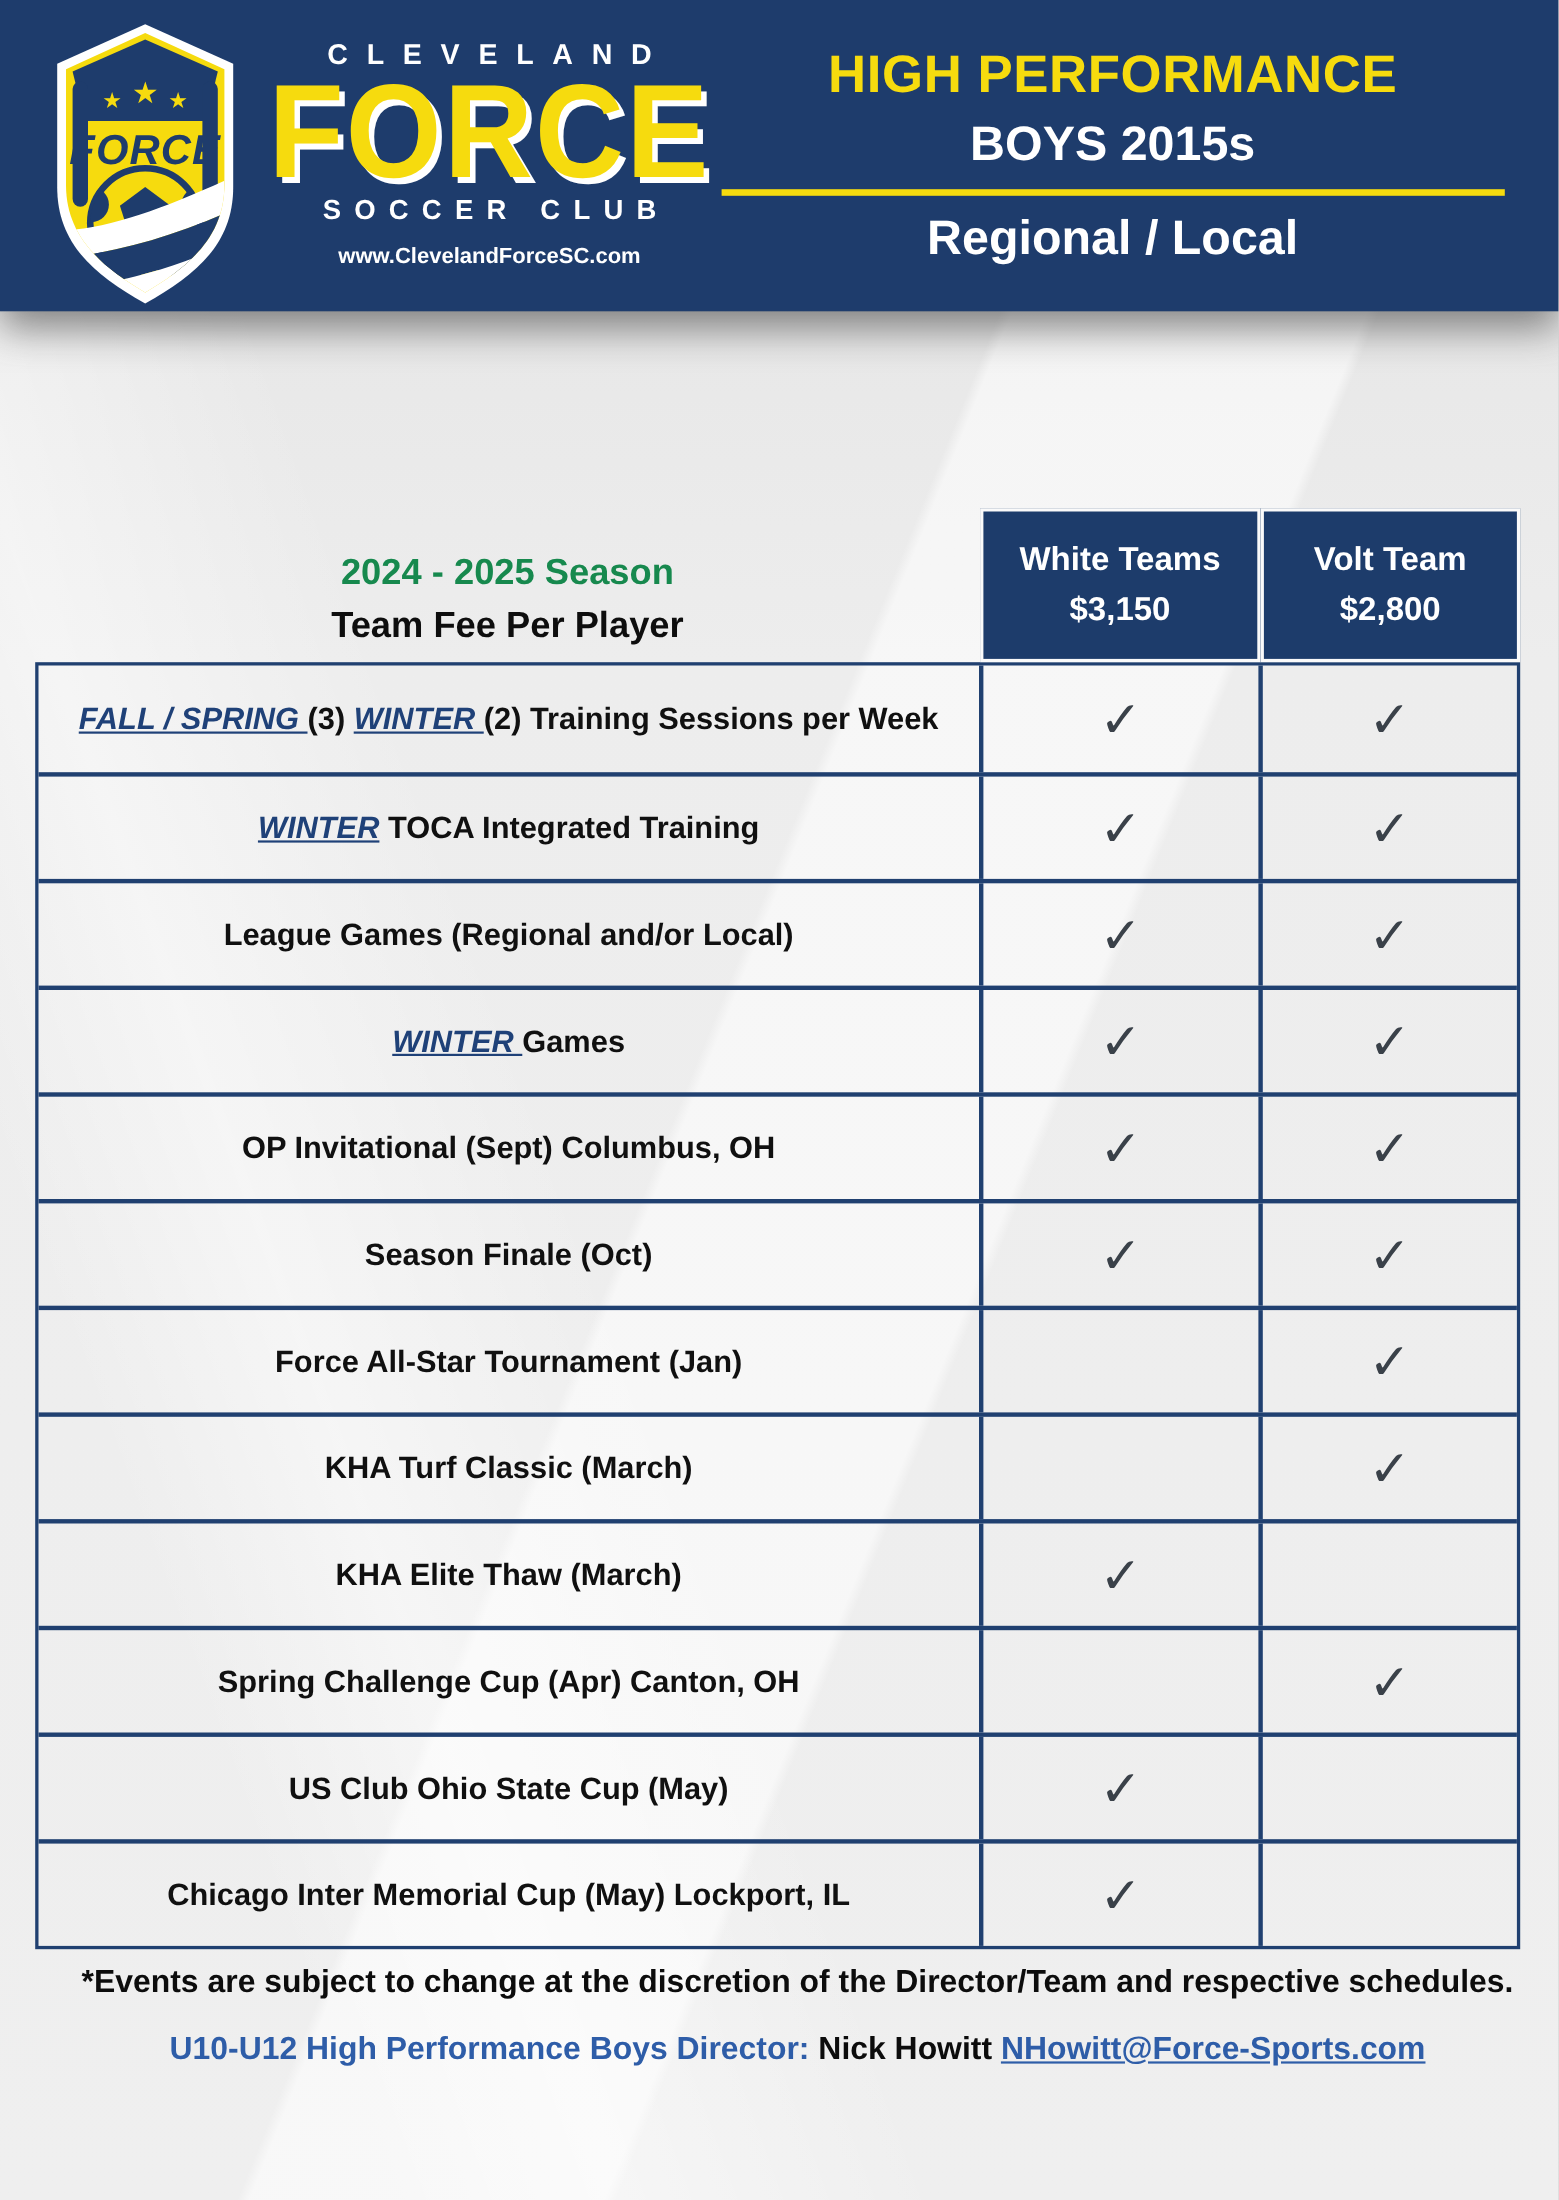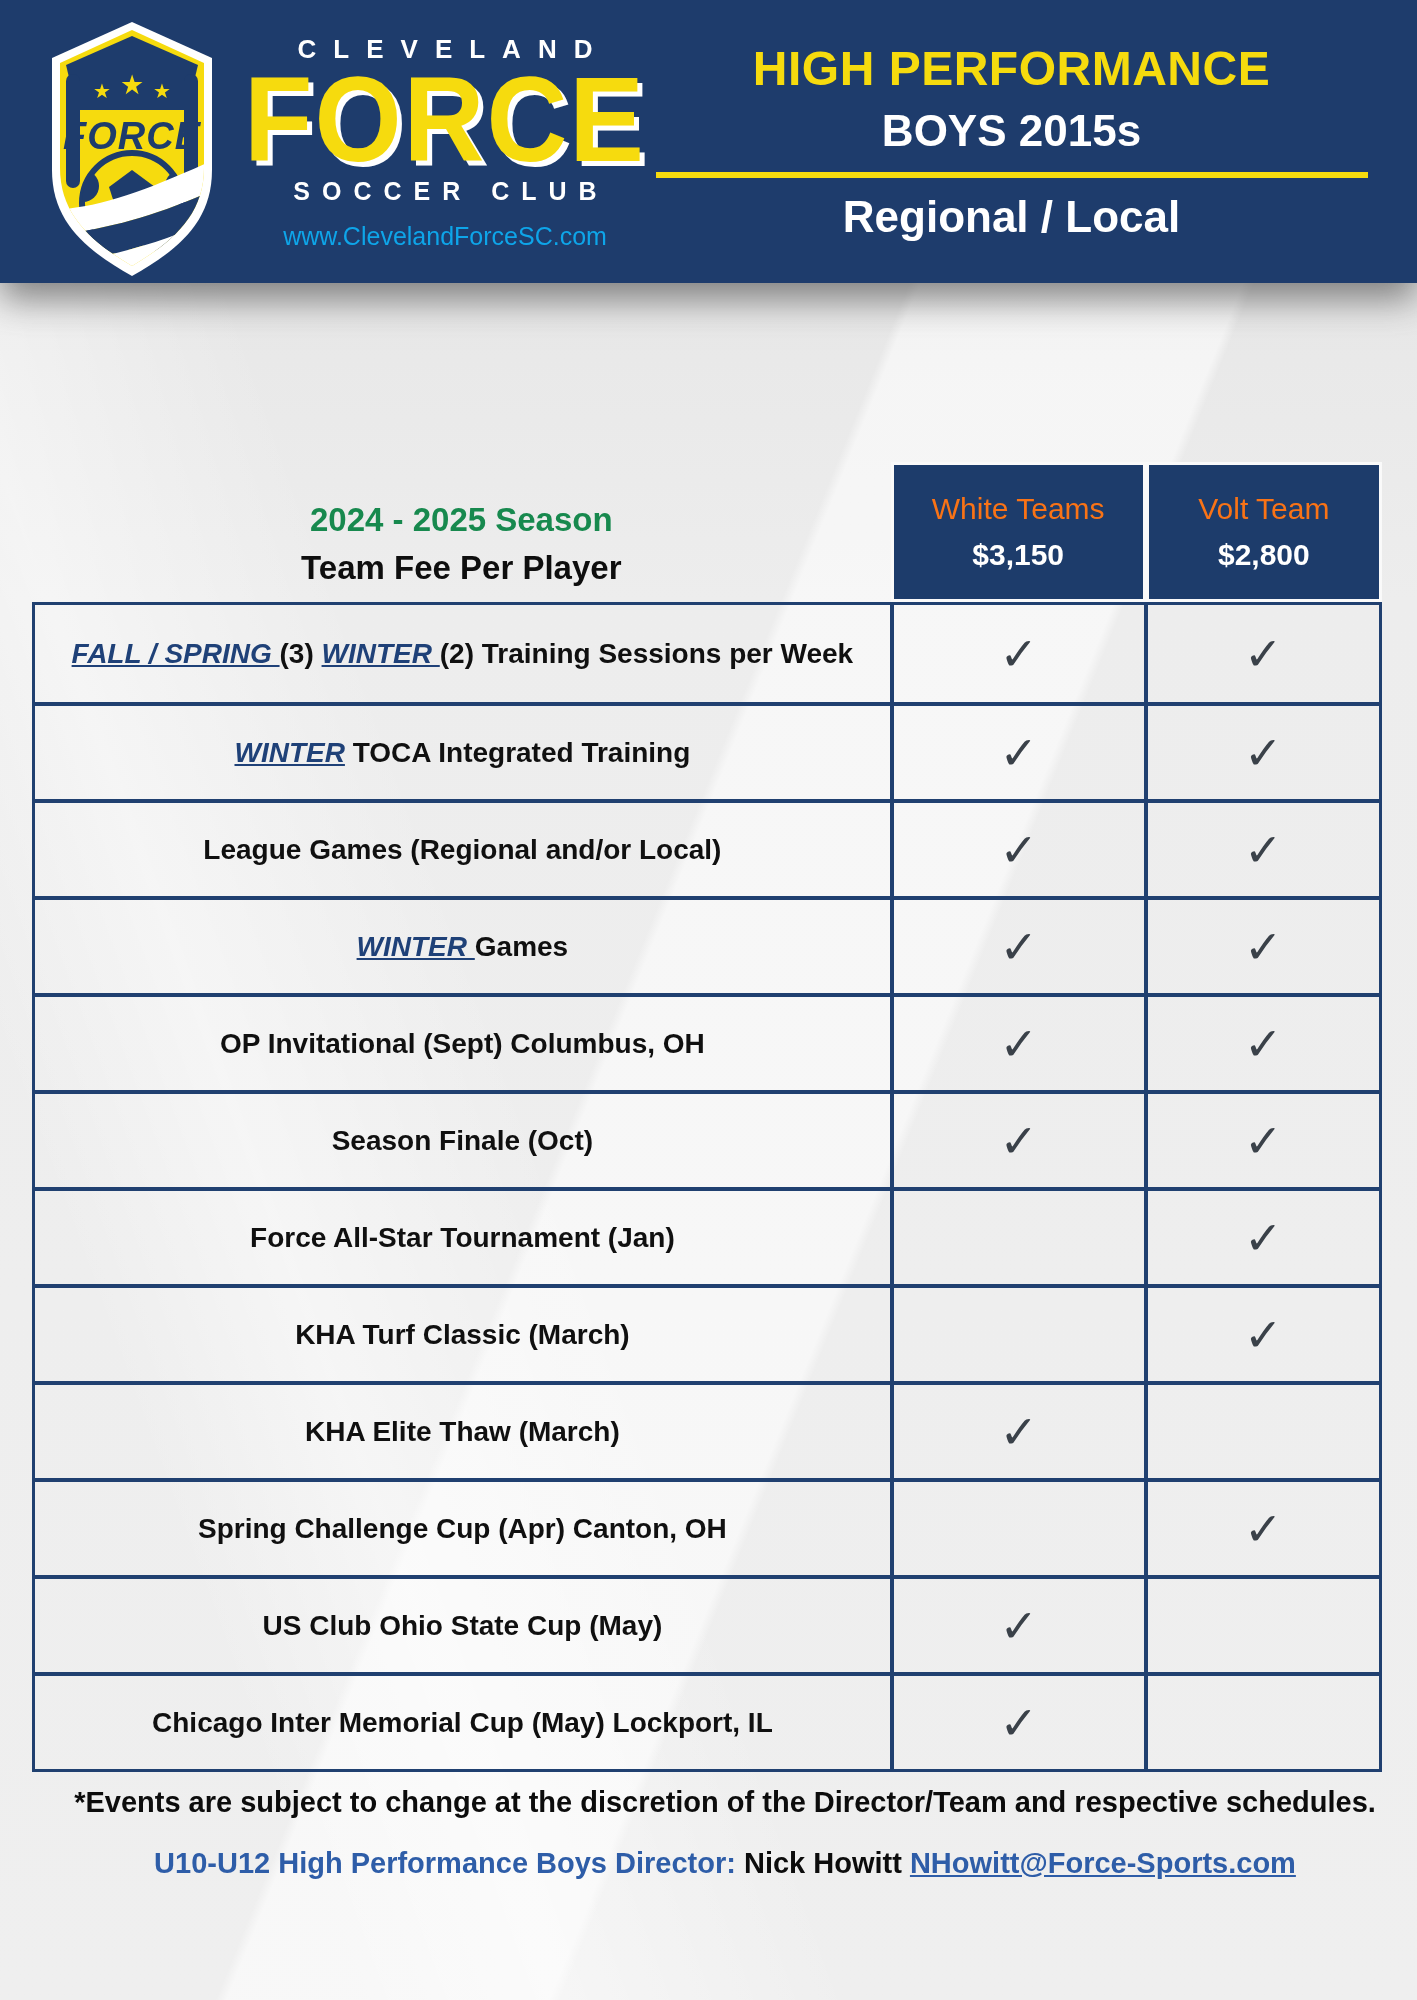--- a/index.html
+++ b/index.html
@@ -35,21 +35,21 @@
     color:#F6DB0E; font-size:112px; font-weight:bold; line-height:0.98;
     letter-spacing:2px; transform:scaleY(1.08);
     text-shadow:5px 5px 0 #ffffff;
     white-space:nowrap;
   }
   .brand-suffix {
     color:#fff; font-size:25px; font-weight:bold; letter-spacing:12px;
     text-indent:12px; margin-top:2px; white-space:nowrap;
   }
   .brand-site {
-    color:#0ea5e9; font-size:25px; font-weight:normal; margin-top:16px; white-space:nowrap;
+    color:#ffffff; font-size:20px; font-weight:bold; margin-top:16px; white-space:nowrap;
   }
 
   .program-block {
     position:absolute; left:628px; right:22px; top:0; height:283px;
     display:flex; flex-direction:column; align-items:center; justify-content:center;
   }
   .program-title { color:#F6DB0E; font-size:48px; font-weight:bold; letter-spacing:0.5px; white-space:nowrap; }
   .program-subtitle { color:#fff; font-size:44px; font-weight:bold; margin-top:10px; }
   .program-divider { width:712px; height:6px; background:#F6DB0E; margin:16px 0 14px 0; }
   .program-level { color:#fff; font-size:44px; font-weight:bold; }
@@ -59,21 +59,21 @@
   .grid-cols { display:grid; grid-template-columns:63.6% 18.9% 17.5%; }
 
   .head-row { height:140px; }
   .season-cell { display:flex; flex-direction:column; align-items:center; justify-content:center; gap:10px; }
   .season-title { color:#17894E; font-size:33px; font-weight:bold;margin-top:24px; }
   .season-subtitle { color:#0e0e0e; font-size:33px; font-weight:bold; }
   .price-box {
     background:#1D3C6B; border:3px solid #FAFAFA;
     display:flex; flex-direction:column; align-items:center; justify-content:center; gap:12px;
   }
-  .price-name { color:#f97316; font-size:30px; font-weight:normal; }
+  .price-name { color:#ffffff; font-size:30px; font-weight:bold; }
   .price-fee  { color:#ffffff; font-size:30px; font-weight:bold; }
 
   .t-body { border:3px solid #204070; }
   .trow { height:97px; border-top:4px solid #204070; }
   .trow:first-child { border-top:none; }
   .cell { display:flex; align-items:center; justify-content:center; }
   .cell.label {
     color:#101010; font-size:28px; font-weight:bold; text-align:center;
     padding:0 30px; line-height:1.2;
   }

